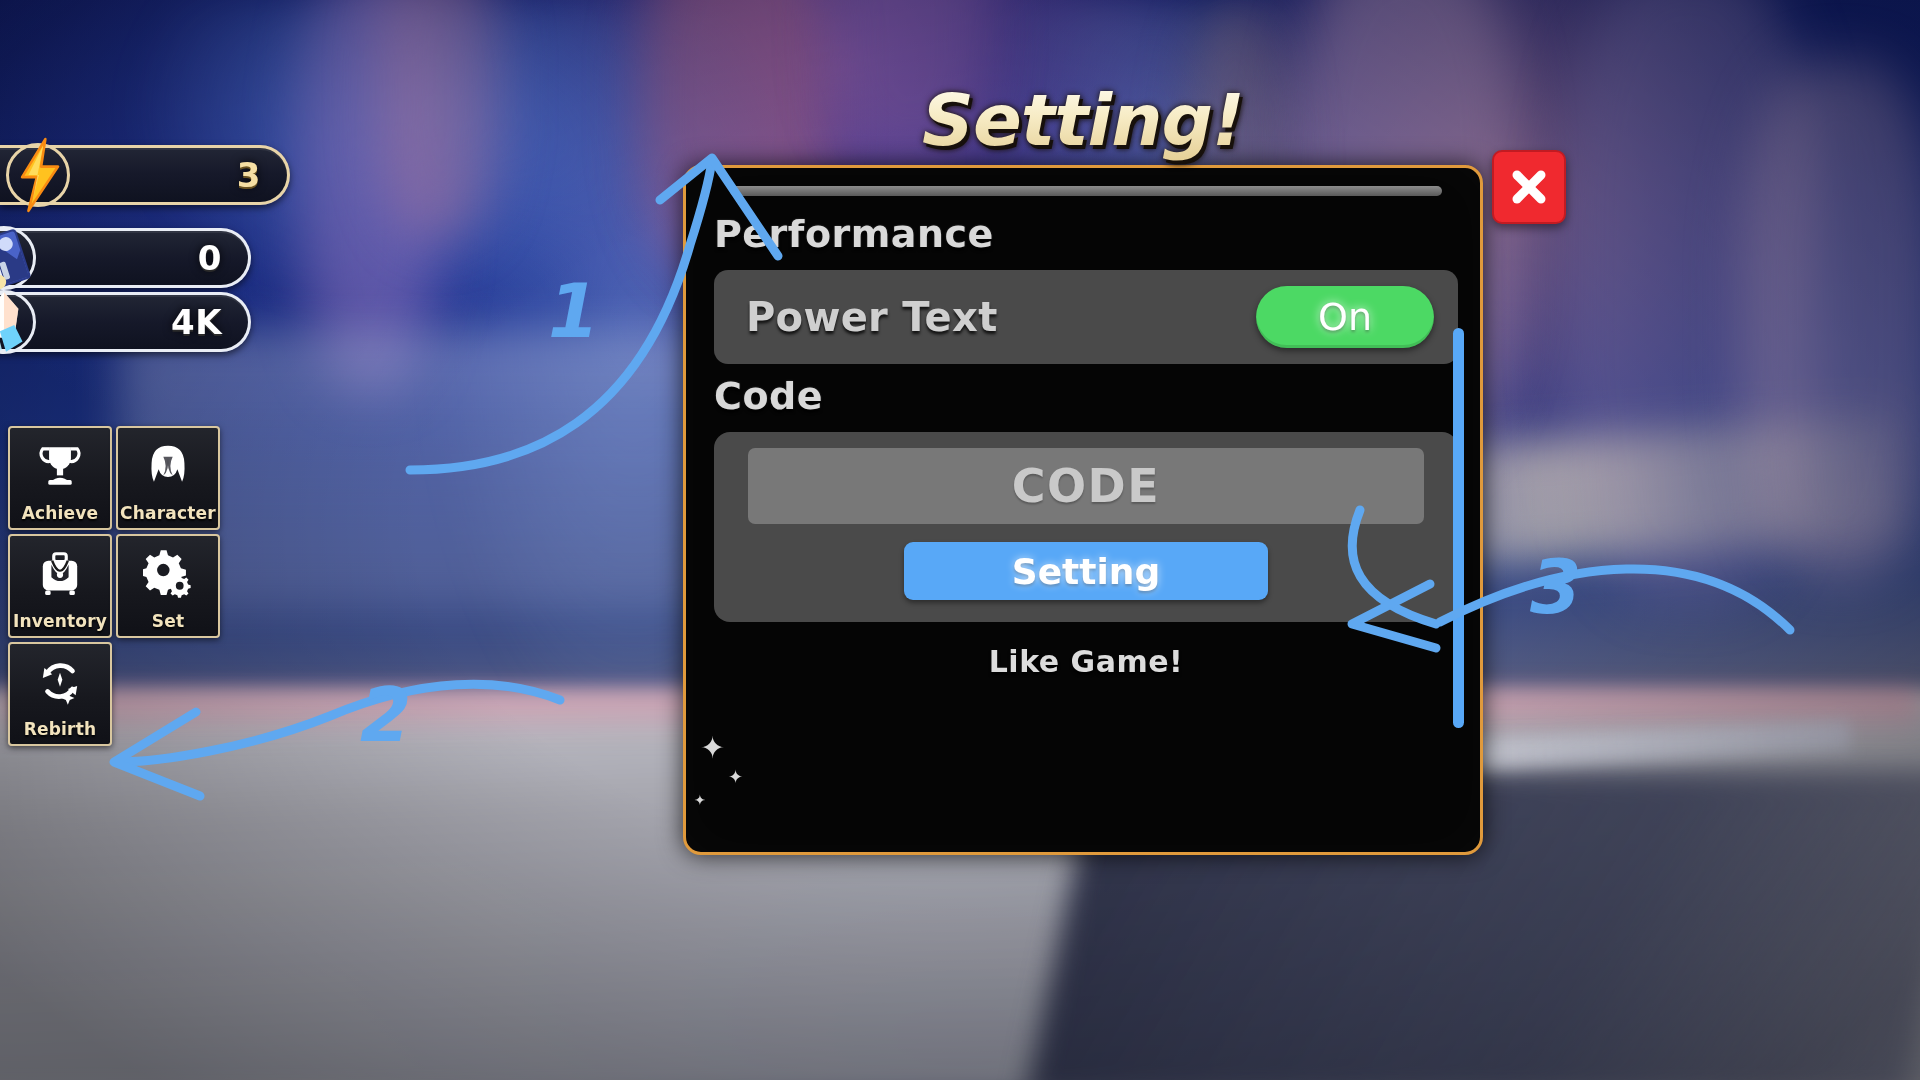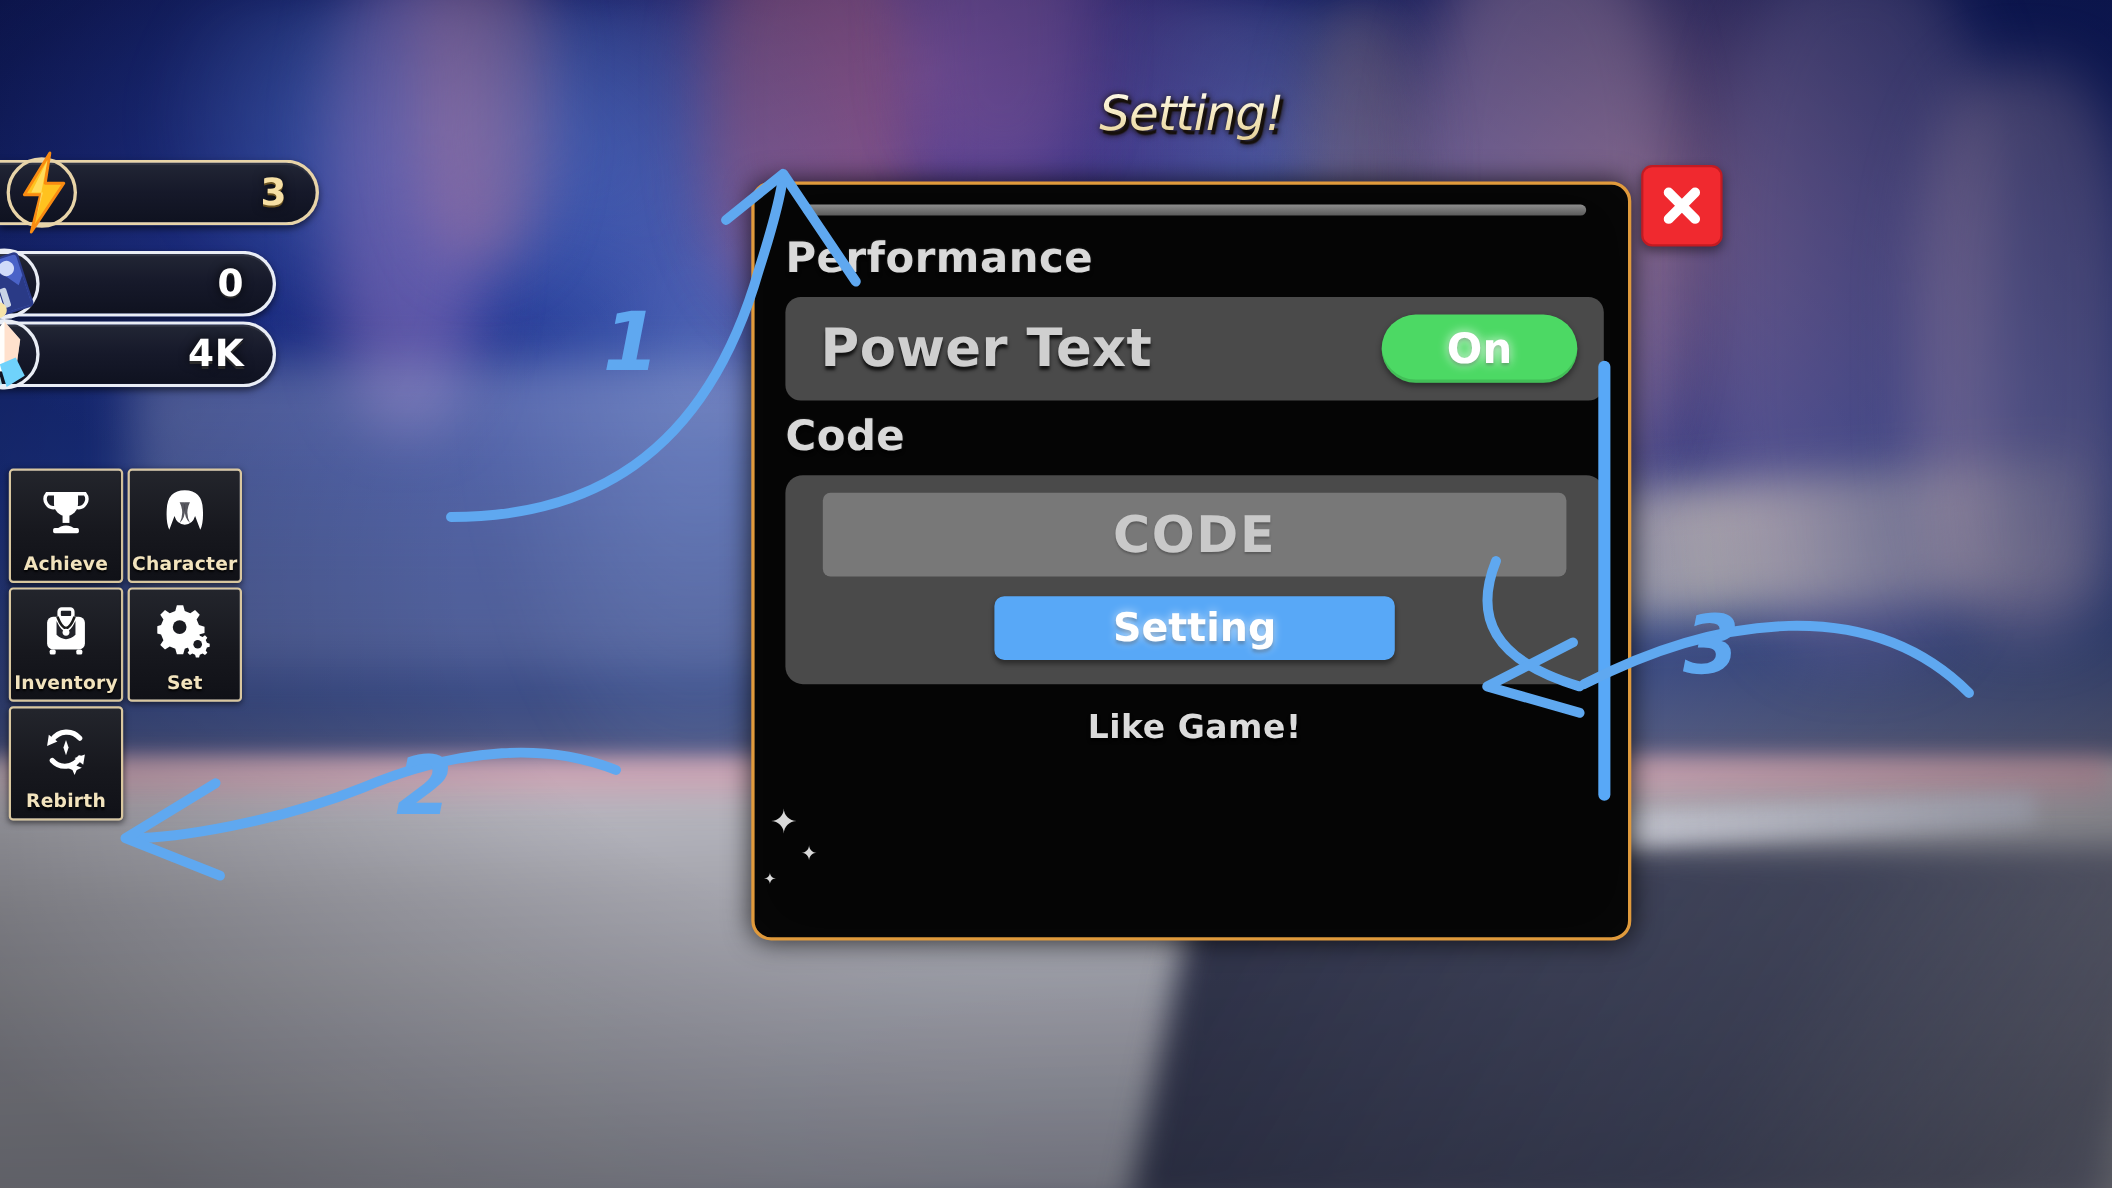--- a/index.html
+++ b/index.html
@@ -231,22 +231,22 @@
   .sp1 { left: 14px; top: 565px; font-size: 30px; }
   .sp2 { left: 42px; top: 600px; font-size: 18px; }
   .sp3 { left: 8px;  top: 625px; font-size: 14px; }
 
   .panel-title {
     position: absolute;
     left: 683px;
     top: 78px;
     width: 800px;
     text-align: center;
-    font-size: 44px;
-    font-weight: 400;
+    font-size: 72px;
+    font-weight: 700;
     font-style: italic;
     letter-spacing: -1px;
     color: #f7ecca;
     background: linear-gradient(180deg, #fffdf2 0%, #f7ecc6 45%, #e5cf95 100%);
     -webkit-background-clip: text;
     background-clip: text;
     -webkit-text-fill-color: transparent;
     filter: drop-shadow(0 0 3px #1a1208) drop-shadow(3px 4px 0 rgba(20,14,6,0.95));
     z-index: 30;
     pointer-events: none;
@@ -287,40 +287,40 @@
   }
 
   .row-toggle {
     display: flex;
     align-items: center;
     justify-content: space-between;
     height: 66px;
     padding: 0 6px 0 14px;
   }
   .row-label {
-    font-size: 48px;
+    font-size: 40px;
     font-weight: 800;
     color: #cfcfcf;
     text-shadow: 0 3px 3px rgba(0,0,0,0.75);
     letter-spacing: 0.3px;
   }
   .toggle-pill {
     width: 178px;
     height: 62px;
     border-radius: 31px;
     background: #4cd964;
     display: flex;
     align-items: center;
     justify-content: center;
     cursor: pointer;
     box-shadow: 0 3px 6px rgba(0,0,0,0.45), inset 0 -3px 0 rgba(0,0,0,0.12);
   }
   .toggle-pill .tg-text {
     font-size: 38px;
-    font-weight: 700;
+    font-weight: 400;
     color: #ffffff;
     text-shadow: 0 0 10px rgba(255,255,255,0.85), 0 2px 3px rgba(0,0,0,0.35);
   }
 
   .code-card {
     background: #4a4a4a;
     border-radius: 16px;
     padding: 16px 34px 22px 34px;
   }
   .code-input {

